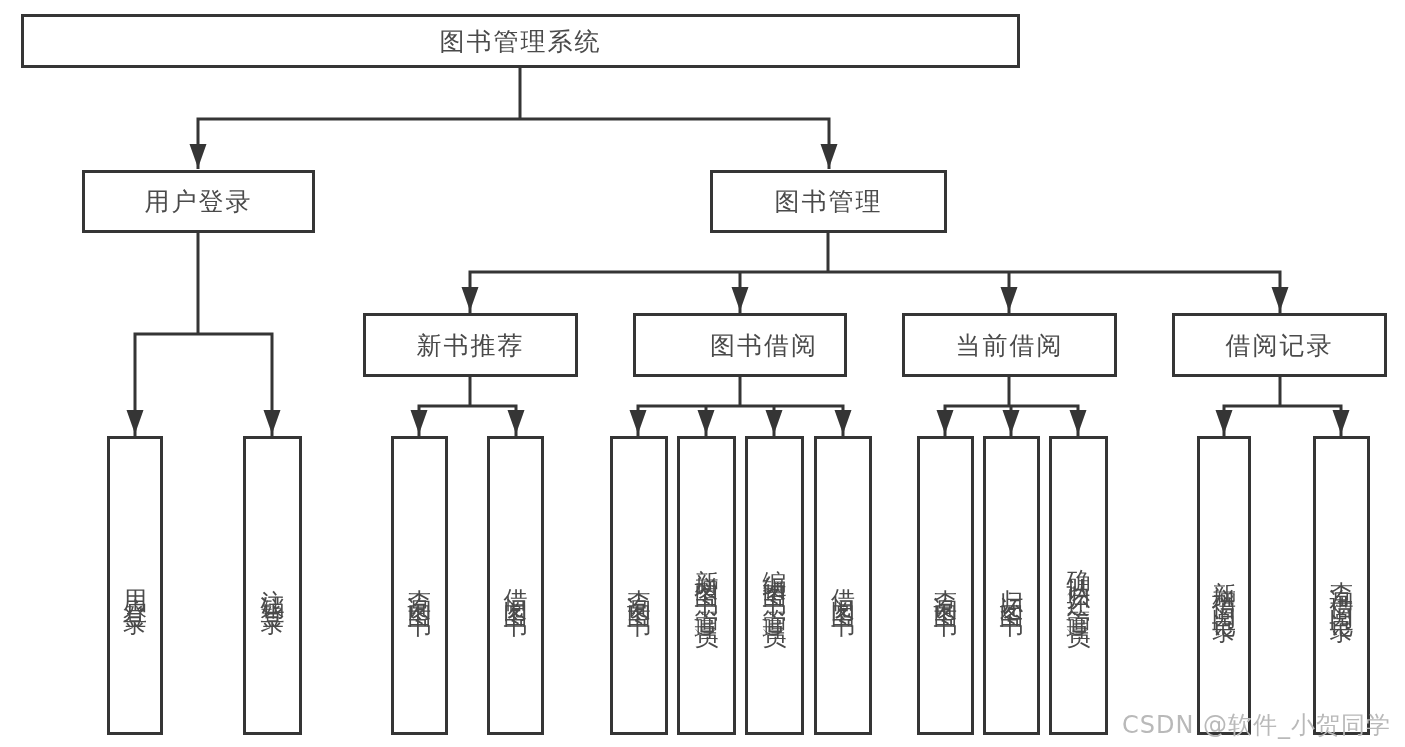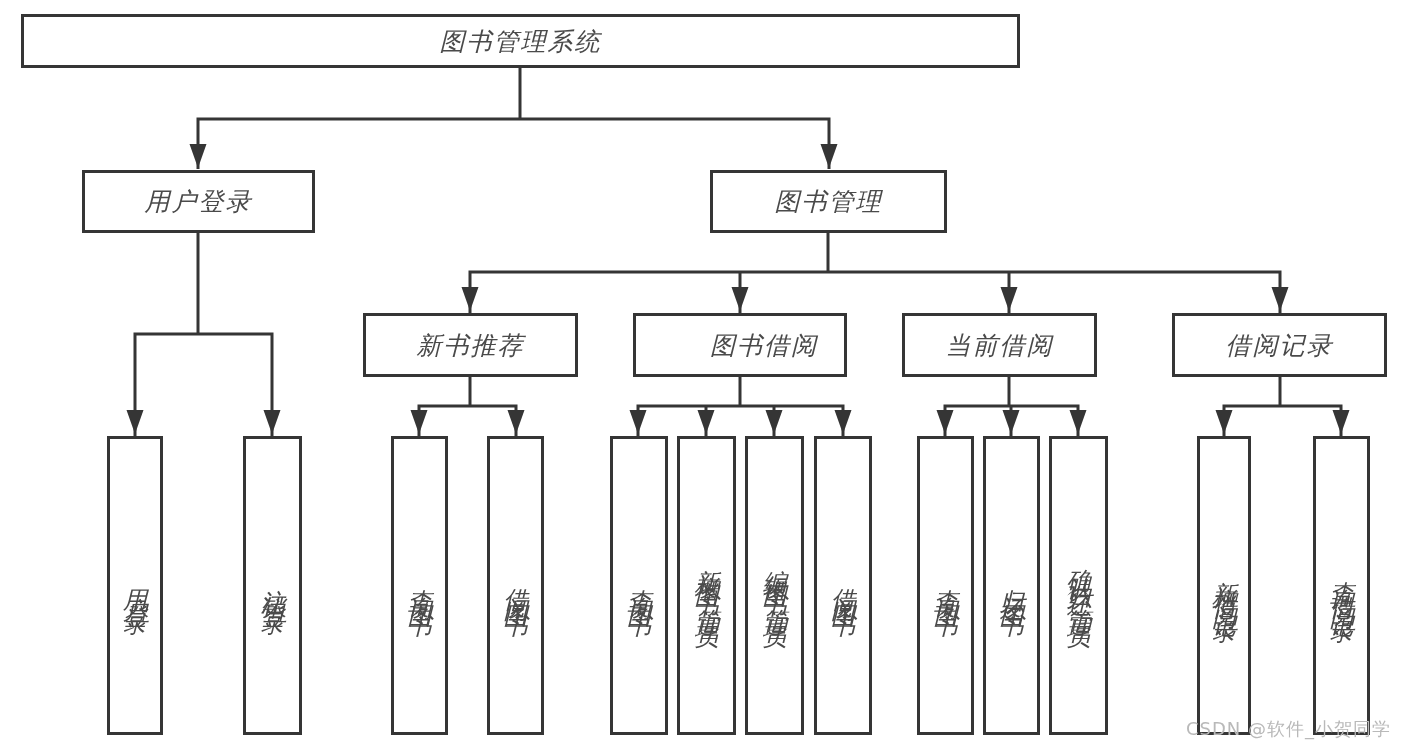--- a/index.html
+++ b/index.html
@@ -1,51 +1,51 @@
 <!DOCTYPE html>
 <html><head>
 <meta charset="utf-8">
 <style>
   html,body{margin:0;padding:0;background:#ffffff;}
   body{font-family:"DejaVu Sans","Liberation Sans",sans-serif;}
   .canvas{position:relative;width:1405px;height:747px;background:#ffffff;overflow:hidden;}
   .wires{position:absolute;left:0;top:0;width:1405px;height:747px;pointer-events:none;}
 
   .node{position:absolute;box-sizing:border-box;border:3px solid #353535;background:#ffffff;
-        display:flex;align-items:center;justify-content:center;font-style:italic;}
+        display:flex;align-items:center;justify-content:center;}
   .node.h span{font-size:25px;color:#4a4a4a;letter-spacing:2px;white-space:nowrap;}
   .node.v span{writing-mode:vertical-rl;text-orientation:mixed;font-size:24px;color:#4a4a4a;
                letter-spacing:8px;line-height:1;}
 
   
   .n-root           {left:21px;  top:14px;  width:999px; height:54px;}
   .n-user-login     {left:82px;  top:170px; width:233px; height:63px;}
   .n-book-mgmt      {left:710px; top:170px; width:237px; height:63px;}
   .n-new-books      {left:363px; top:313px; width:215px; height:64px;}
   .n-book-borrow    {left:633px; top:313px; width:214px; height:64px;padding-left:48px;}
-  .n-current-borrow {left:902px; top:313px; width:195px; height:64px;}
+  .n-current-borrow {left:902px; top:313px; width:215px; height:64px;}
   .n-borrow-records {left:1172px;top:313px; width:215px; height:64px;}
 
   
   .node.v{top:436px;height:299px;}
   .n-user-login-v        {left:107px; width:56px;}
   .n-logout              {left:243px; width:59px;}
   .n-query-books-1       {left:391px; width:57px;}
   .n-borrow-books-1      {left:487px; width:57px;}
   .n-query-books-2       {left:610px; width:58px;}
   .n-add-books           {left:677px; width:59px;}
   .n-edit-books          {left:745px; width:59px;}
   .n-borrow-books-2      {left:814px; width:58px;}
   .n-query-books-3       {left:917px; width:57px;}
   .n-return-books        {left:983px; width:57px;}
   .n-confirm-return      {left:1049px;width:59px;}
   .n-add-borrow-record   {left:1197px;width:54px;}
   .n-query-borrow-record {left:1313px;width:57px;}
 
-  .watermark{position:absolute;right:14px;bottom:6px;font-size:18px;color:#b9b9b9;
+  .watermark{position:absolute;right:14px;bottom:6px;font-size:24px;color:#b9b9b9;
              letter-spacing:1px;white-space:nowrap;z-index:5;}
 </style>
 </head>
 <body>
 
 <div class="canvas">
 
   <svg class="wires" viewBox="0 0 1405 747">
     <g stroke="#353535" stroke-width="3" fill="none">
 

